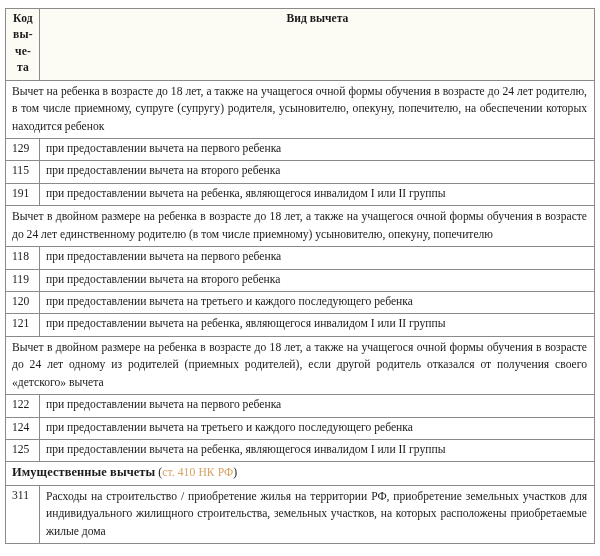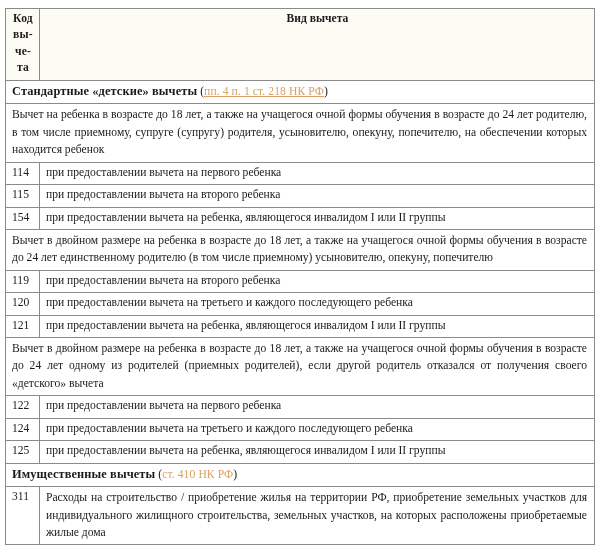--- a/index.html
+++ b/index.html
@@ -123,40 +123,41 @@
         <th class="hdr hdr-code">
           <span>Код</span>
           <span>вы-</span>
           <span>че-</span>
           <span>та</span>
         </th>
         <th class="hdr hdr-kind">Вид вычета</th>
       </tr>
     </thead>
     <tbody id="table-body">
-        <tr class="section-row">
-          <td colspan="2"><span class="section-title">Стандартные «детские» вычеты</span> <span class="paren">(</span><a href="#" class="section-link underlined">пп. 4 п. 1 ст. 218 НК РФ</a><span class="paren">)</span></td>
-        </tr>
         <tr class="desc-row">
           <td colspan="2">Вычет на ребенка в возрасте до 18 лет, а также на учащегося очной формы обучения в возрасте до 24 лет родителю, в том числе приемному, супруге (супругу) родителя, усыновителю, опекуну, попечителю, на обеспечении которых находится ребенок</td>
         </tr>
         <tr>
-          <td class="code-cell">114</td>
+          <td class="code-cell">129</td>
           <td class="kind-cell">при предоставлении вычета на первого ребенка</td>
         </tr>
         <tr>
           <td class="code-cell">115</td>
           <td class="kind-cell">при предоставлении вычета на второго ребенка</td>
         </tr>
         <tr>
-          <td class="code-cell">154</td>
+          <td class="code-cell">191</td>
           <td class="kind-cell">при предоставлении вычета на ребенка, являющегося инвалидом I или II группы</td>
         </tr>
         <tr class="desc-row">
           <td colspan="2">Вычет в двойном размере на ребенка в возрасте до 18 лет, а также на учащегося очной формы обучения в возрасте до 24 лет единственному родителю (в том числе приемному) усыновителю, опекуну, попечителю</td>
+        </tr>
+        <tr>
+          <td class="code-cell">118</td>
+          <td class="kind-cell">при предоставлении вычета на первого ребенка</td>
         </tr>
         <tr>
           <td class="code-cell">119</td>
           <td class="kind-cell">при предоставлении вычета на второго ребенка</td>
         </tr>
         <tr>
           <td class="code-cell">120</td>
           <td class="kind-cell">при предоставлении вычета на третьего и каждого последующего ребенка</td>
         </tr>
         <tr>

